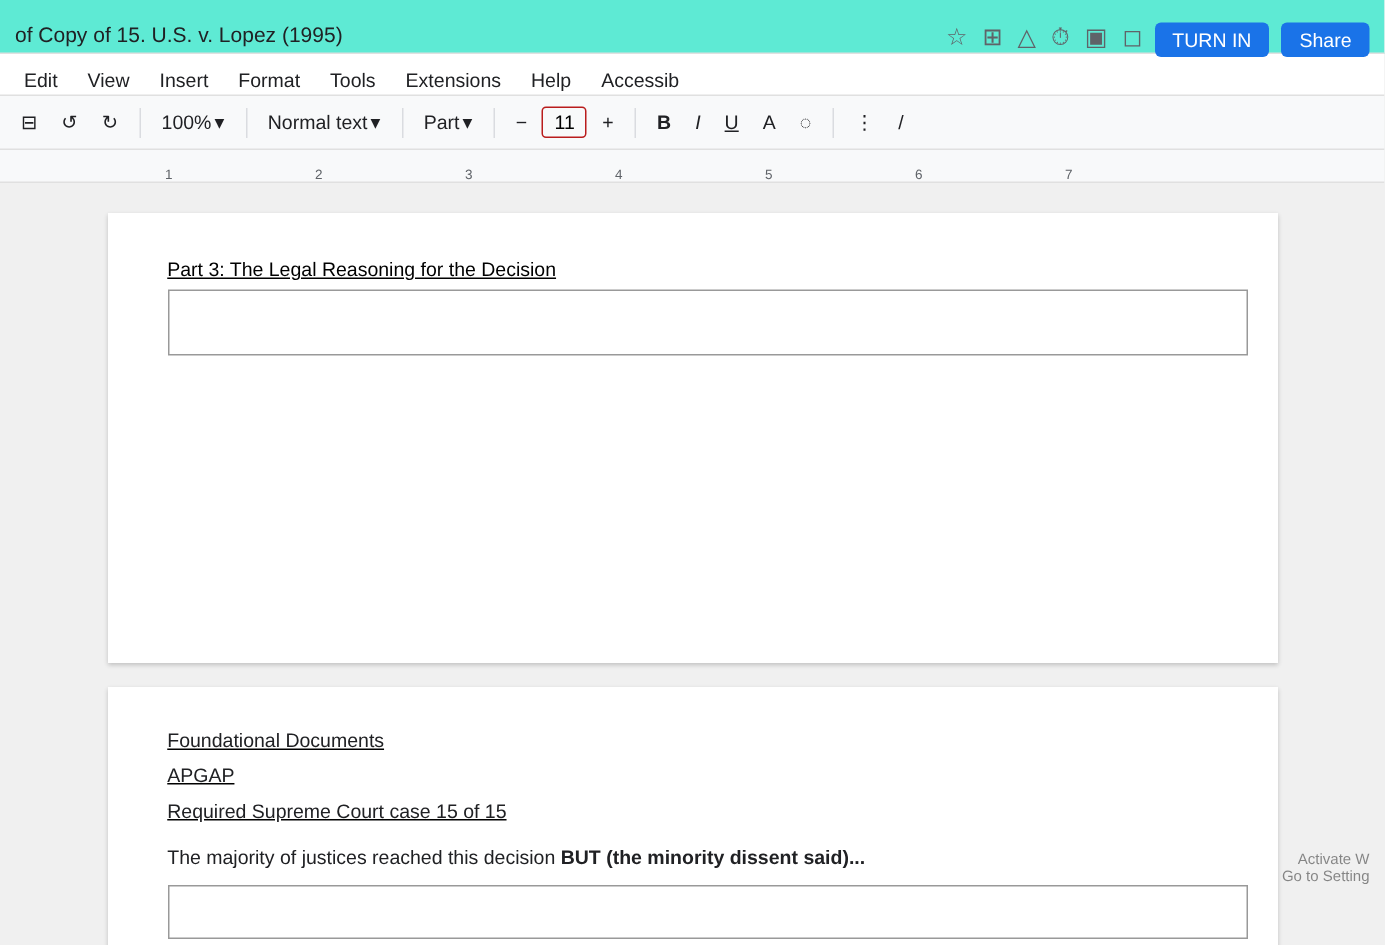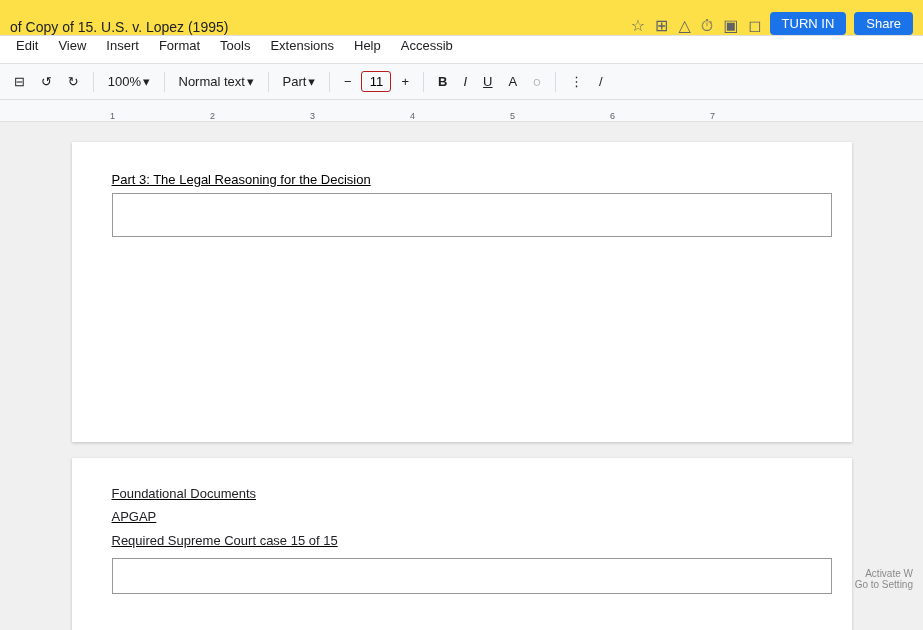--- a/index.html
+++ b/index.html
@@ -7,25 +7,25 @@
       font-family: Arial, sans-serif;
       font-size: 13px;
       background: #f0f0f0;
       overflow: hidden;
       width: 923px;
       height: 630px;
     }
 
     
     .title-bar {
-      background: #fde047;
+      background: #5eead4;
       height: 36px;
       display: flex;
-      align-items: flex-end;
-      padding: 0 10px;
+      align-items: flex-start;
+      padding: 15px 10px;
       border-bottom: 1px solid #e0e0e0;
       gap: 8px;
     }
     .title-text {
       font-size: 14px;
       color: #202124;
       flex: 1;
     }
     .title-icons {
       display: flex;
@@ -54,21 +54,21 @@
       padding: 4px 12px;
       font-size: 13px;
       cursor: pointer;
     }
 
     
     .menu-bar {
       background: #fff;
       height: 28px;
       display: flex;
-      align-items: flex-start;
+      align-items: flex-end;
       padding: 0 8px;
       gap: 4px;
       border-bottom: 1px solid #e0e0e0;
     }
     .menu-item {
       font-size: 13px;
       color: #202124;
       padding: 2px 8px;
       cursor: pointer;
       border-radius: 3px;
@@ -316,20 +316,23 @@
 
   <div class="doc-page-lower">
     <div class="lower-header">
       <div class="lower-labels">
         <div>Foundational Documents</div>
         <div>APGAP</div>
         <div>Required Supreme Court case 15 of 15</div>
       </div>
     </div>
 
+    <div class="doc-text" style="margin-top:10px;">
+      <span>The majority of justices reached this decision </span><strong>BUT (the minority dissent said)...</strong>
+    </div>
     <div class="answer-box-short"></div>
 
   </div>
 
 </div>
 
 <div class="activate-watermark">
   <div>Activate W</div>
   <div>Go to Setting</div>
 </div>

